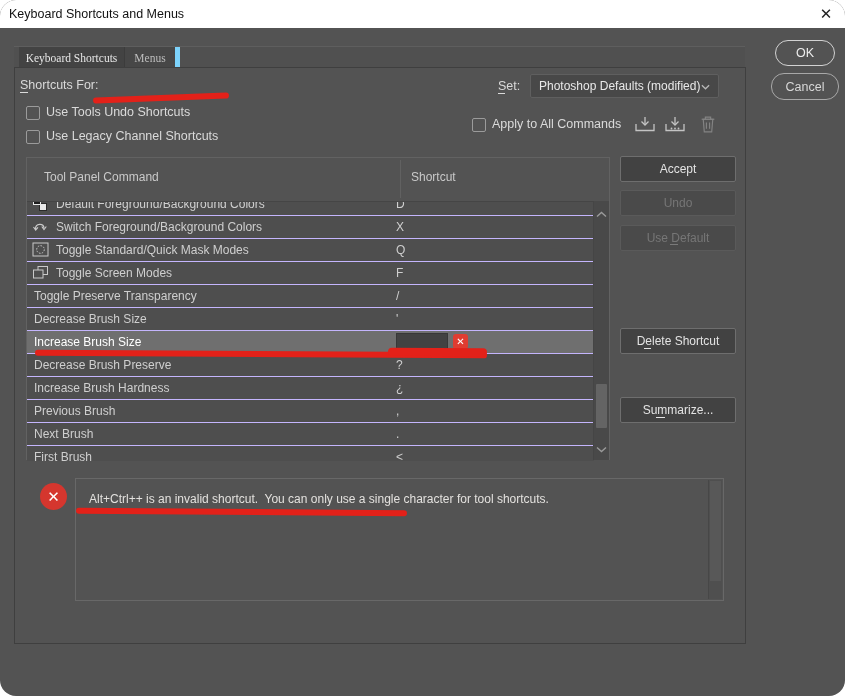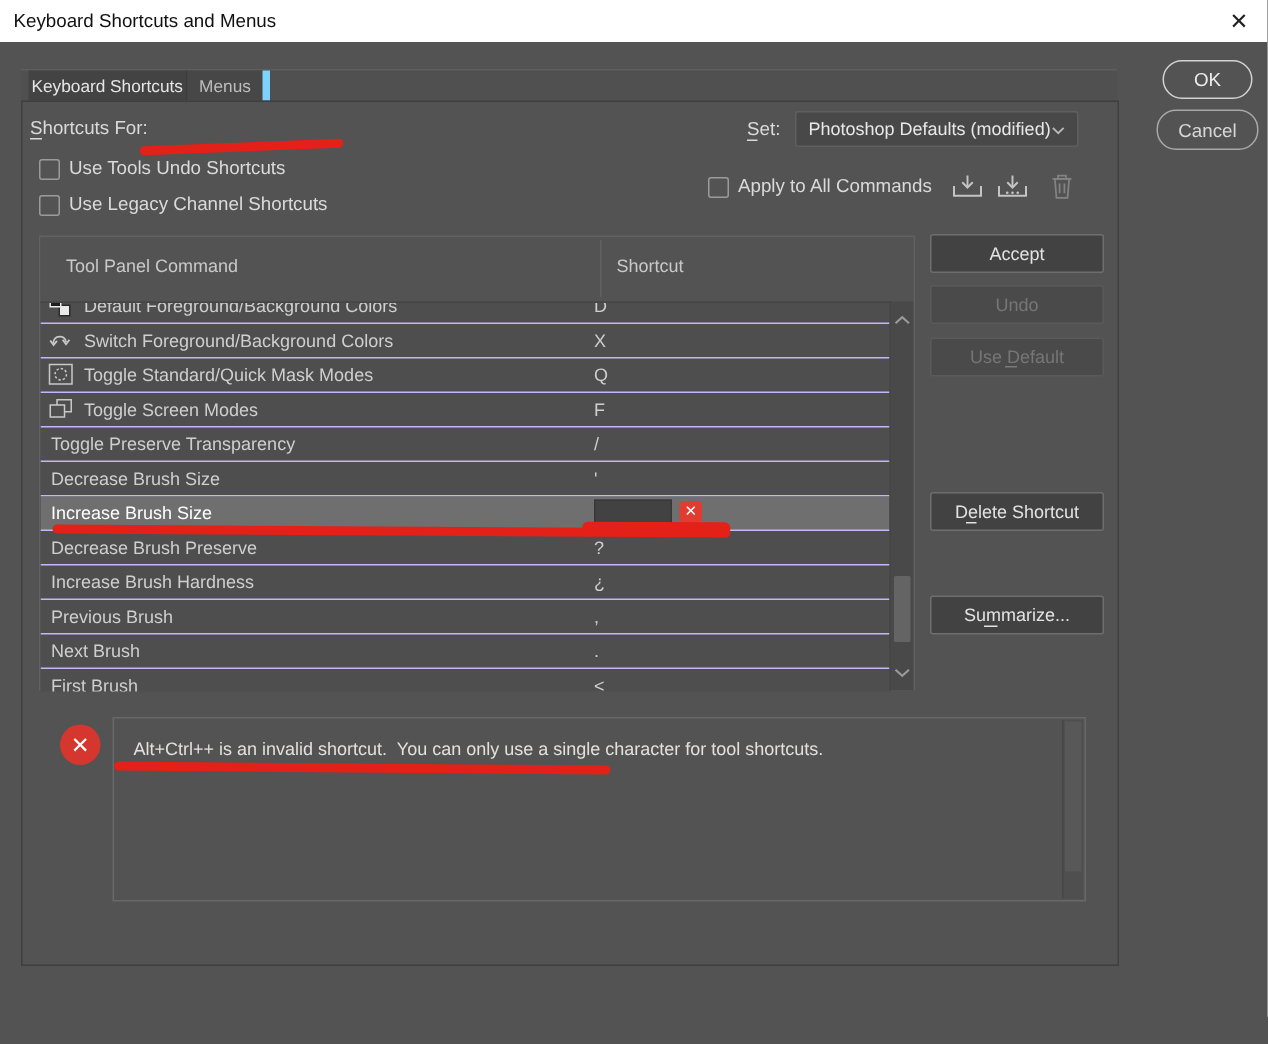--- a/index.html
+++ b/index.html
@@ -1,24 +1,24 @@
 <!DOCTYPE html>
 <html><head>
 <meta charset="utf-8">
 <style>
   html,body{margin:0;padding:0;}
   body{font-family:"Liberation Sans","DejaVu Sans",sans-serif;}
-  #window{position:relative;width:845px;height:696px;background:#535353;overflow:hidden;}
+  #window{position:relative;width:845px;height:696px;background:#535353;overflow:hidden;border-radius:16px;}
   
   #titlebar{position:absolute;left:0;top:0;width:845px;height:28px;background:#ffffff;}
   #titlebar .title{position:absolute;left:9px;top:7px;font-size:12.5px;color:#111;}
   #close-x{position:absolute;right:9px;top:4px;width:20px;height:20px;display:flex;align-items:center;justify-content:center;font-size:15px;color:#222;cursor:default;}
   
   #tabstrip{position:absolute;left:14px;top:46px;width:731px;height:21px;background:#505050;border-top:1px solid #5e5e5e;}
-  .tab{position:absolute;top:0;height:21px;display:flex;align-items:center;justify-content:center;font-size:11.5px;}
+  .tab{position:absolute;top:0;height:21px;display:flex;align-items:center;justify-content:center;font-size:11.5px;font-family:Liberation Serif, serif;}
   .tab.active{left:5px;width:105px;background:#434343;color:#e6e6e6;border-right:1px solid #3c3c3c;}
   .tab.inactive{left:111px;width:50px;background:#474747;color:#bdbdbd;border-right:5px solid #7dd3fc;}
   
   #panel{position:absolute;left:14px;top:67px;width:730px;height:575px;border:1px solid #3f3f3f;background:#535353;}
   .lbl{position:absolute;font-size:12.5px;color:#dadada;}
   .mnemo{position:absolute;height:1px;background:#dadada;}
   .mnemo.dim{background:#7a7a7a;}
   .dropdown{position:absolute;background:#484848;border:1px solid #5f5f5f;border-radius:2px;display:flex;align-items:center;color:#e8e8e8;font-size:12.5px;}
   .dropdown .dtext{padding-left:13px;flex:1;white-space:nowrap;overflow:hidden;}
   .dropdown .chev{margin-right:8px;}

